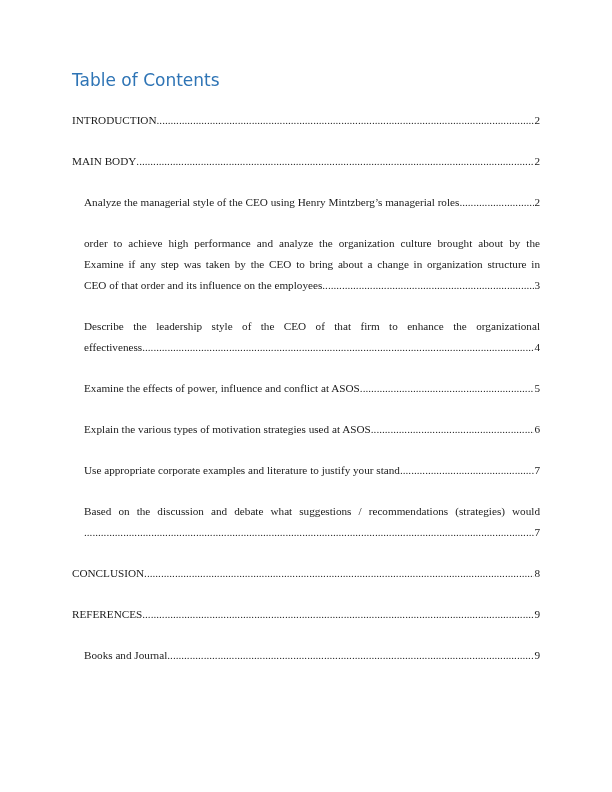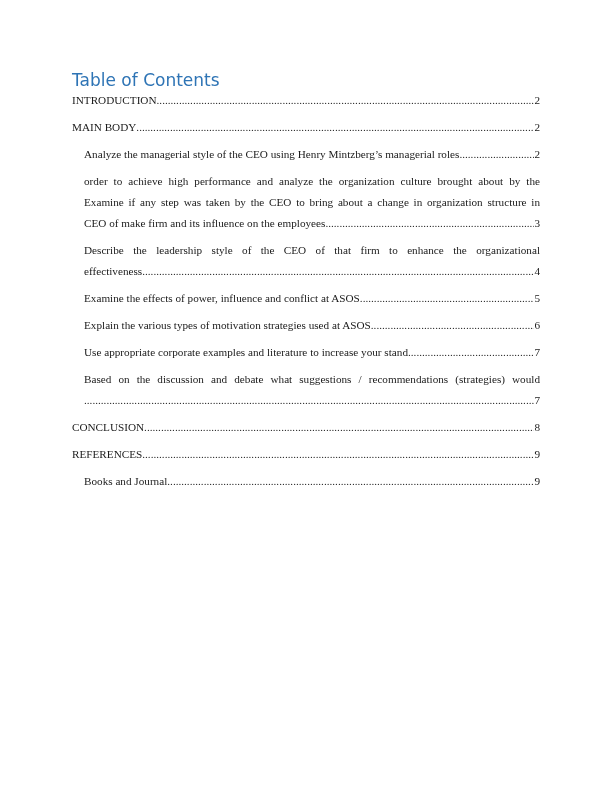--- a/index.html
+++ b/index.html
@@ -7,21 +7,21 @@
   .page { position: absolute; left: 0; top: 0; width: 612px; height: 580px; background: #fff; }
   .toc-title {
     position: absolute; left: 72px; top: 69px;
     font-family: "DejaVu Sans", sans-serif; font-size: 17px; color: #2e74b5;
     line-height: 22px; margin: 0; font-weight: normal;
   }
   .toc {
     position: absolute; left: 72px; top: 90px; width: 468px;
     font-family: "Liberation Serif", serif; font-size: 11.2px; color: #1a1a1a;
   }
-  .entry { position: relative; margin-bottom: 6px; line-height: 21px; }
+  .entry { position: relative; margin-bottom: 6px; line-height: 21px; margin-top: 20px; }
   .entry.l2 { margin-left: 12px; }
   .line { display: flex; align-items: baseline; white-space: nowrap; overflow: hidden; }
   .line .txt { flex: 0 0 auto; }
   .line .leader {
     flex: 1 1 auto; overflow: hidden; white-space: nowrap;
   }
   .line .leader::after {
     content: "................................................................................................................................................................................................................................................................";
   }
   .line .pg { flex: 0 0 auto; }
@@ -56,21 +56,21 @@
           <span class="txt">Analyze the managerial style of the CEO using Henry Mintzberg’s managerial roles</span>
           <span class="leader"></span>
           <span class="pg">2</span>
         </div>
     </div>
 
     <div class="entry l2 multi">
       <div class="firstlines">order to achieve high performance and analyze the organization culture brought about by the</div>
       <div class="firstlines">Examine if any step was taken by the CEO to bring about a change in organization structure in</div>
       <div class="line">
-          <span class="txt">CEO of make firm and its influence on the employees</span>
+          <span class="txt">CEO of that order and its influence on the employees</span>
           <span class="leader"></span>
           <span class="pg">3</span>
         </div>
     </div>
 
     <div class="entry l2 multi">
       <div class="firstlines">Describe the leadership style of the CEO of that firm to enhance the organizational</div>
       <div class="line">
           <span class="txt">effectiveness</span>
           <span class="leader"></span>
@@ -89,21 +89,21 @@
     <div class="entry l2">
       <div class="line">
           <span class="txt">Explain the various types of motivation strategies used at ASOS</span>
           <span class="leader"></span>
           <span class="pg">6</span>
         </div>
     </div>
 
     <div class="entry l2">
       <div class="line">
-          <span class="txt">Use appropriate corporate examples and literature to increase your stand</span>
+          <span class="txt">Use appropriate corporate examples and literature to justify your stand</span>
           <span class="leader"></span>
           <span class="pg">7</span>
         </div>
     </div>
 
     <div class="entry l2 multi">
       <div class="firstlines">Based on the discussion and debate what suggestions / recommendations (strategies) would</div>
       <div class="line">
           <span class="leader"></span>
           <span class="pg">7</span>

